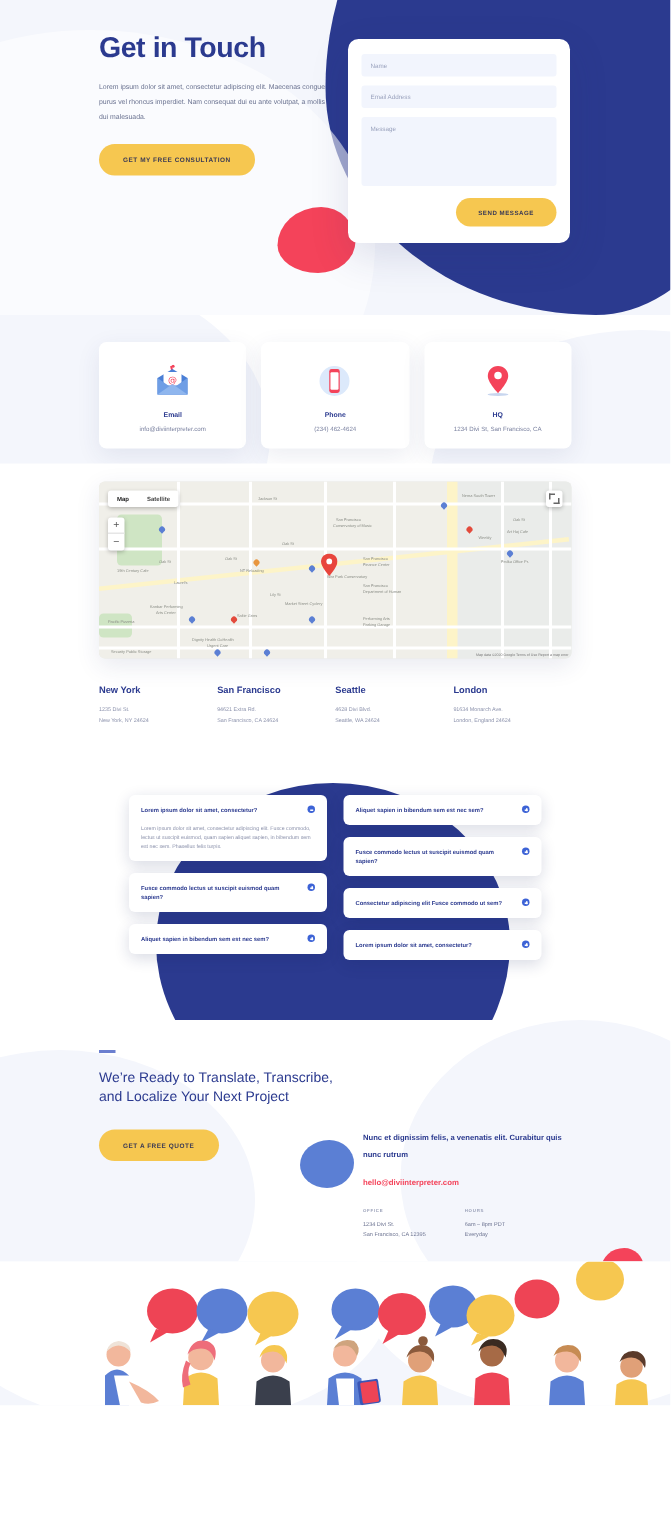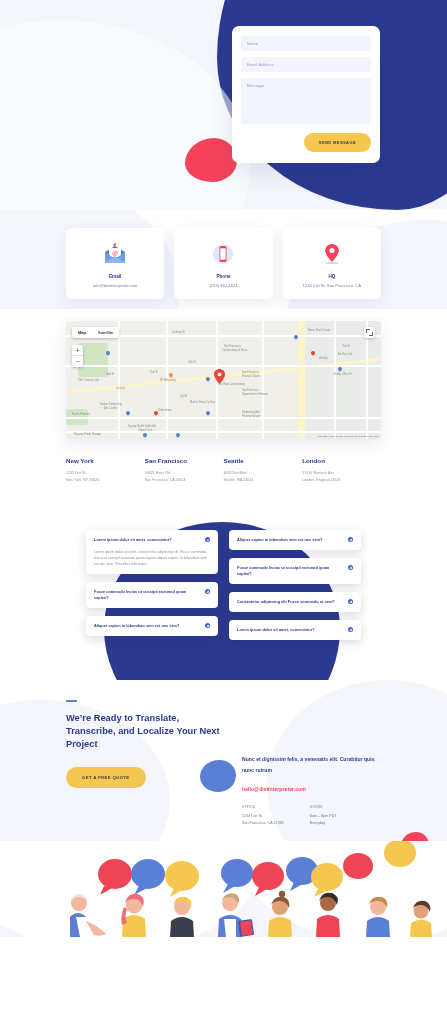--- a/index.html
+++ b/index.html
@@ -378,21 +378,21 @@
     position: relative;
     display: flex;
     padding: 0 66px;
     z-index: 3;
     gap: 16px;
   }
   .cta-left { width: 160px; }
   .cta-dash { width: 11px; height: 2px; background: #6b7fcf; margin-bottom: 10px; }
   .cta-head {
     font-size: 9.3px;
-    font-weight: 700;
+    font-weight: 400;
     color: #2b3a8f;
     line-height: 13px;
     margin-bottom: 14px;
   }
   .cta-right { flex: 1; padding-top: 54px; }
   .cta-sub {
     font-size: 5.1px;
     font-weight: 700;
     color: #2b3a8f;
     line-height: 11px;
@@ -446,20 +446,25 @@
 </head>
 <body>
 
 <div class="page">
 
   <section class="hero">
     <div class="hero-blue-blob"></div>
     <div class="hero-white-blob"></div>
     <div class="hero-red-blob"></div>
 
+    <div class="hero-inner">
+      <h1 class="hero-title">Get in Touch</h1>
+      <p class="hero-para">Lorem ipsum dolor sit amet, consectetur adipiscing elit. Maecenas congue purus vel rhoncus imperdiet. Nam consequat dui eu ante volutpat, a mollis dui malesuada.</p>
+      <button class="btn-yellow">GET MY FREE CONSULTATION</button>
+    </div>
 
     <div class="form-card">
       <input class="fld" type="text" placeholder="Name" style="">
       <input class="fld" type="text" placeholder="Email Address" style="">
       <textarea class="fld" placeholder="Message" style=""></textarea>
       <div class="form-btn-row">
         <button class="btn-send">SEND MESSAGE</button>
       </div>
     </div>
   </section>

